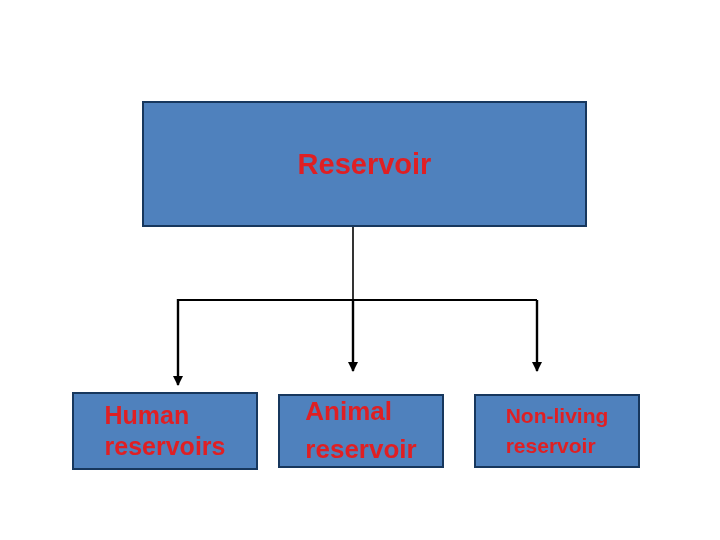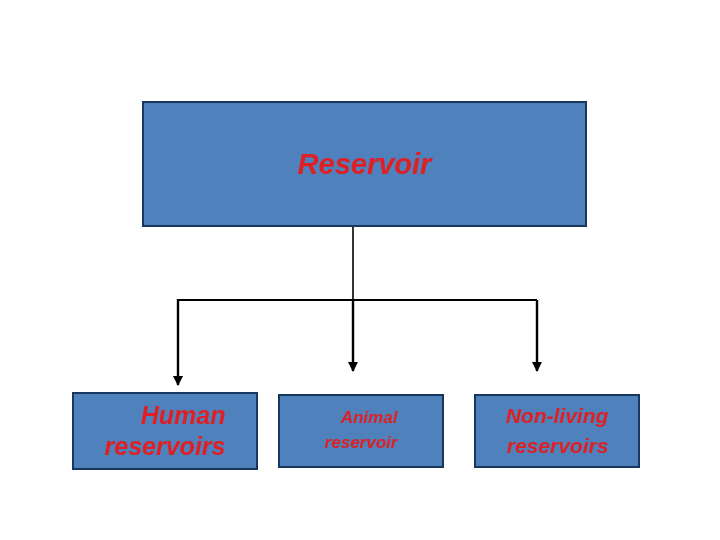--- a/index.html
+++ b/index.html
@@ -34,22 +34,21 @@
     letter-spacing: 0px;
     color: var(--title-text);
   }
   .node {
     position: absolute;
     background: var(--box-fill);
     border: 2px solid var(--box-border);
     display: flex;
     align-items: center;
     justify-content: center;
-    text-align: right;
-    font-style: italic;
+    text-align: left;
   }
   .node .label {
     color: var(--box-label);
     font-weight: 700;
     white-space: pre-line;
   }
   .node-root {
     left: 142px;
     top: 101px;
     width: 445px;
@@ -62,21 +61,21 @@
     width: 186px;
     height: 78px;
   }
   .node-child-0 .label { font-size: 25px; line-height: 1.25; }
   .node-child-1 {
     left: 278px;
     top: 394px;
     width: 166px;
     height: 74px;
   }
-  .node-child-1 .label { font-size: 17px; line-height: 1.45; }
+  .node-child-1 .label { font-size: 26px; line-height: 1.45; }
   .node-child-2 {
     left: 474px;
     top: 394px;
     width: 166px;
     height: 74px;
   }
   .node-child-2 .label { font-size: 21px; line-height: 1.45; }
   svg.connectors {
     position: absolute;
     left: 0;
@@ -116,16 +115,16 @@
 reservoirs</span>
   </div>
 
   <div class="node node-child-1">
     <span class="label">Animal
 reservoir</span>
   </div>
 
   <div class="node node-child-2">
     <span class="label">Non-living
-reservoirs</span>
+reservoir</span>
   </div>
 
 </div>
 
 </body></html>

